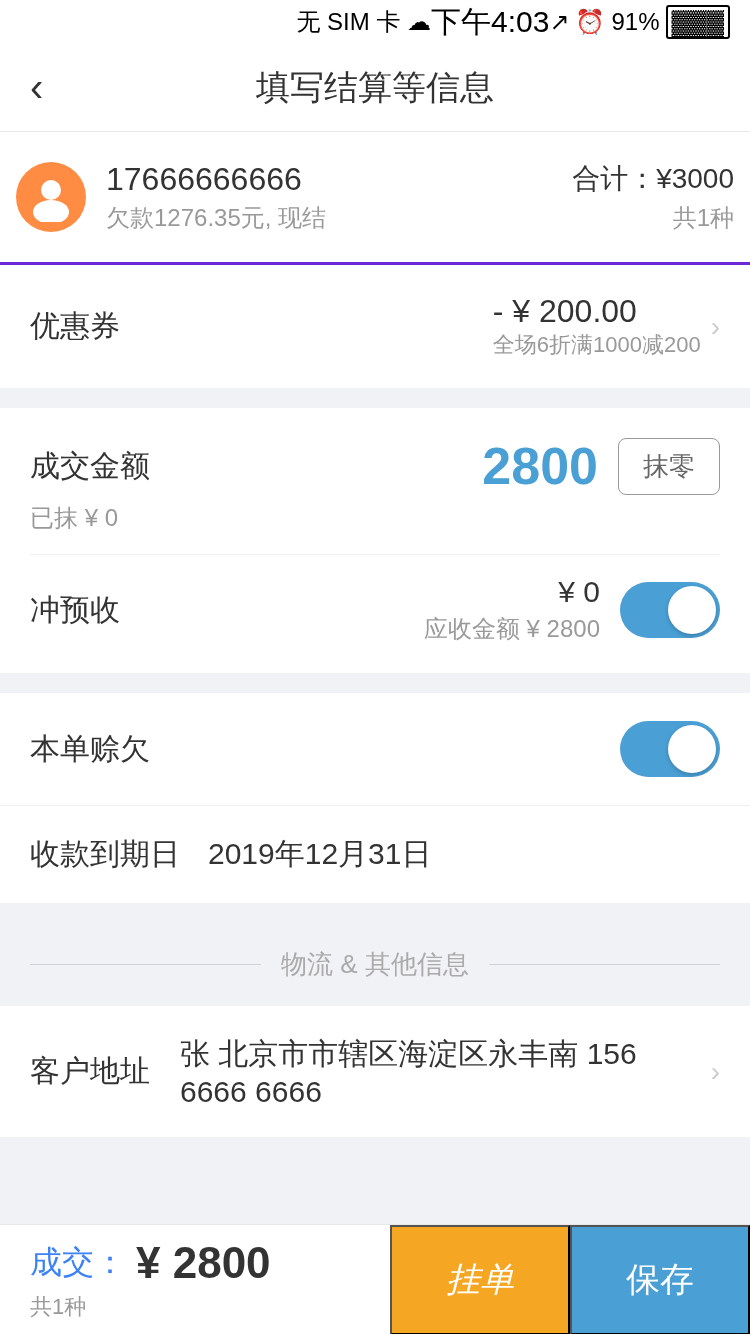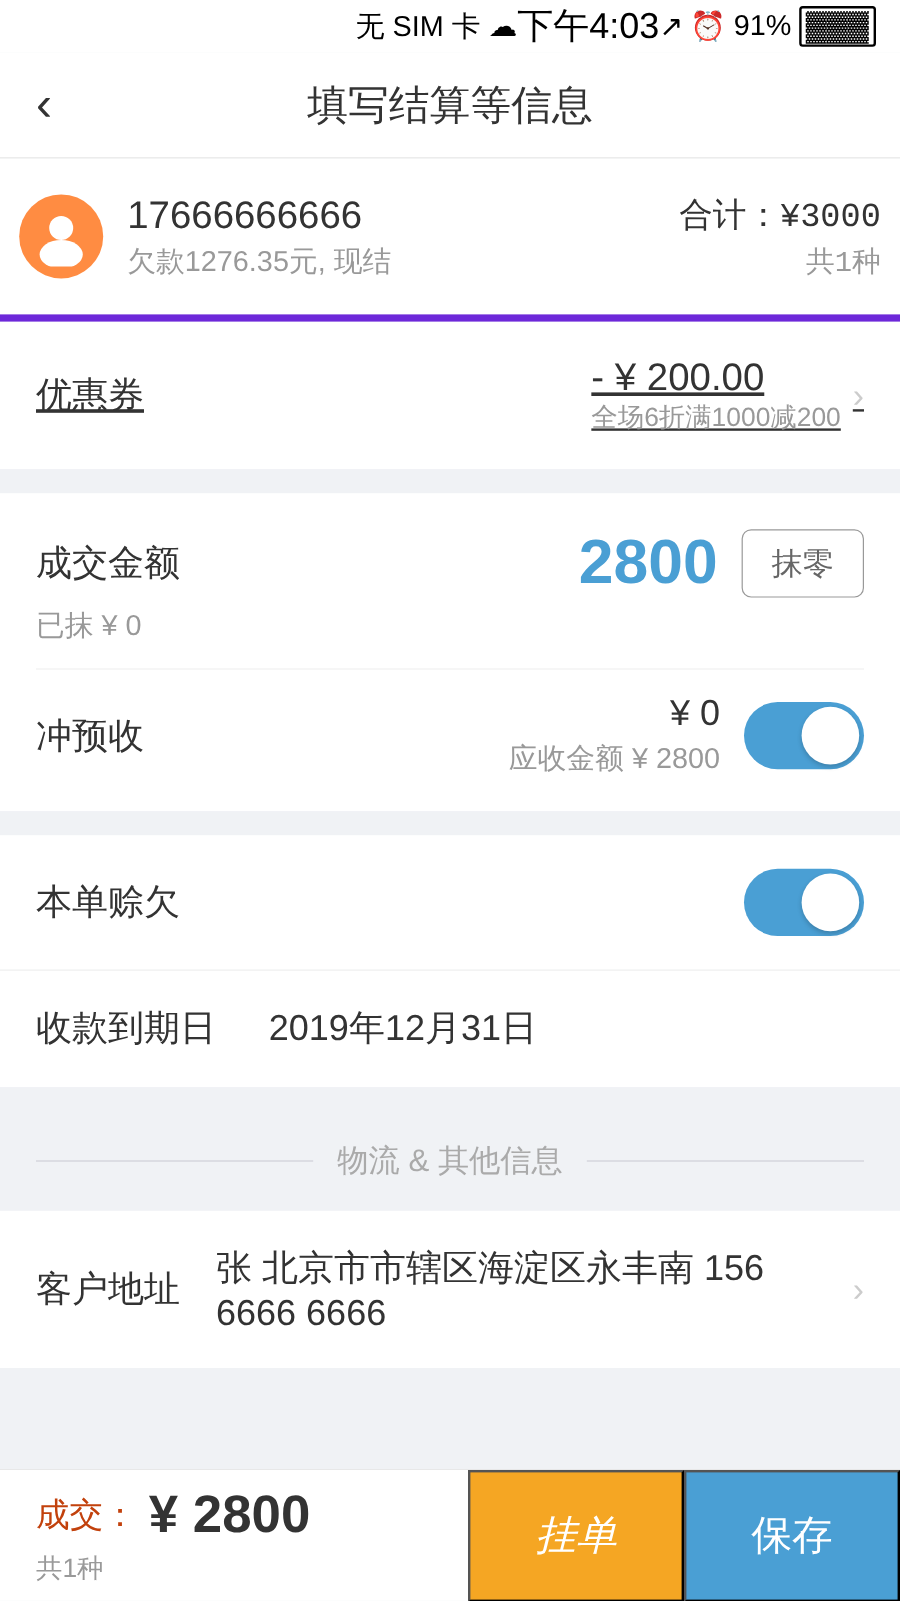--- a/index.html
+++ b/index.html
@@ -80,33 +80,32 @@
       justify-content: center;
     }
     .avatar-icon {
       width: 50px;
       height: 50px;
       fill: #fff;
     }
     .user-info {}
     .user-phone { font-size: 32px; font-weight: 500; color: #333; }
     .user-sub { font-size: 24px; color: #999; margin-top: 4px; }
-    .user-right { text-align: right; font-family: Liberation Mono, monospace; }
+    .user-right { text-align: right; }
     .total-label { font-size: 28px; color: #333; }
     .total-count { font-size: 24px; color: #999; margin-top: 4px; }
 
     
     .coupon-row {
       display: flex;
       align-items: center;
       justify-content: space-between;
       background: #fff;
       padding: 28px 30px;
-      border-top: 6px solid #6d28d9;
-      text-decoration: underline;
+      border-top: 3px solid #6d28d9;
     }
     .coupon-label { font-size: 30px; color: #333; }
     .coupon-right { display: flex; align-items: center; gap: 10px; }
     .coupon-discount { font-size: 32px; color: #333; font-weight: 500; }
     .coupon-sub { font-size: 22px; color: #999; }
     .chevron-icon { color: #ccc; font-size: 28px; }
 
     
     .section-gap {
       height: 20px;
@@ -187,21 +186,21 @@
       justify-content: space-between;
     }
     .debt-label { font-size: 30px; color: #333; }
 
     
     .duedate-section {
       background: #fff;
       padding: 28px 30px;
       border-top: 1px solid #f0f0f0;
     }
-    .duedate-row { display: flex; align-items: flex-end; gap: 44px; }
+    .duedate-row { display: flex; align-items: flex-end; gap: 28px; }
     .duedate-label { font-size: 30px; color: #333; }
     .duedate-value { font-size: 30px; color: #333; }
 
     
     .logistics-divider {
       display: flex;
       align-items: center;
       justify-content: center;
       padding: 24px 30px;
       background: #f0f2f5;
@@ -239,21 +238,21 @@
       background: #fff;
       display: flex;
       align-items: center;
       border-top: 1px solid #e8e8e8;
     }
     .bottom-info {
       padding: 0 30px;
       flex: 1;
     }
     .bottom-total-row { display: flex; align-items: center; gap: 10px; }
-    .bottom-label { font-size: 28px; color: #c2410c; }
+    .bottom-label { font-size: 32px; color: #3b82f6; }
     .bottom-amount { font-size: 44px; font-weight: 600; color: #333; }
     .bottom-count { font-size: 22px; color: #999; margin-top: 4px; }
     .bottom-btn {
       height: 110px;
       width: 180px;
       display: flex;
       align-items: center;
       justify-content: center;
       font-size: 34px;
       font-weight: 500;

